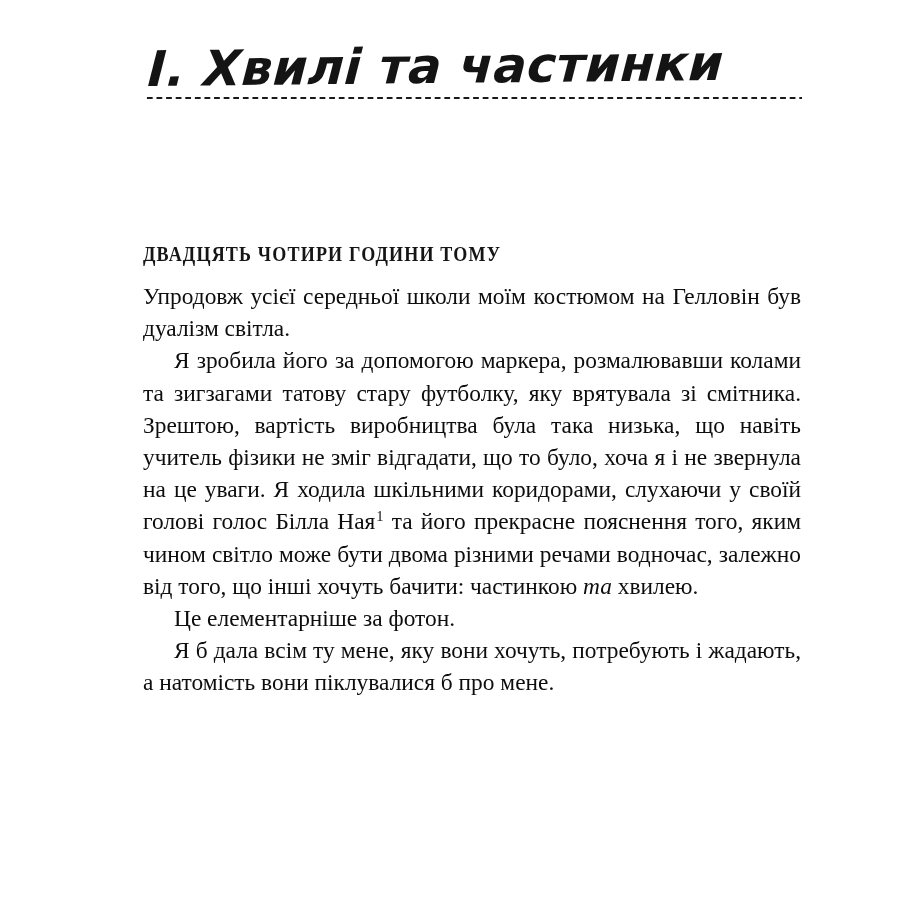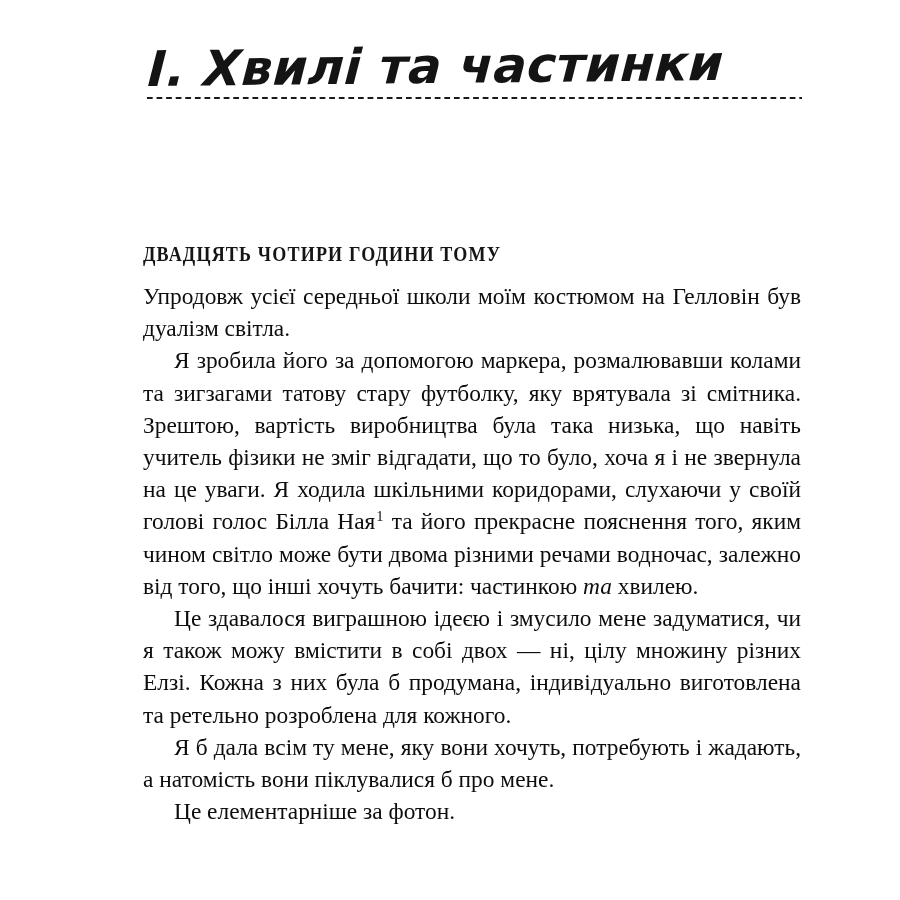--- a/index.html
+++ b/index.html
@@ -112,18 +112,17 @@
 
   <h1 class="chapter-title">І. Хвилі та частинки</h1>
 
   <div class="dotted-rule"></div>
 
   <h2 class="subheading">ДВАДЦЯТЬ ЧОТИРИ ГОДИНИ ТОМУ</h2>
 
   <div class="body-text">
       <p><span>Упродовж усієї середньої школи моїм костюмом на Гелловін був дуалізм світла.</span></p>
       <p class="indent"><span>Я зробила його за допомогою маркера, розмалювавши колами та зигзагами татову стару футболку, яку врятувала зі смітника. Зрештою, вартість виробництва була така низька, що навіть учитель фізики не зміг відгадати, що то було, хоча я і не звернула на це уваги. Я ходила шкільними коридорами, слухаючи у своїй голові голос Білла Ная</span><sup class="footnote-marker">1</sup><span> та його прекрасне пояснення того, яким чином світло може бути двома різними речами водночас, залежно від того, що інші хочуть бачити: частинкою </span><em>та</em><span> хвилею.</span></p>
-      <p class="indent"><span>Це здавалося виграшною ідеєю і змусило мене задуматися, чи я також можу вмістити в собі двох — ні, цілу множину різних Елзі. Кожна з них була б продумана, індивідуально виготовлена та ретельно розроблена для кожного.</span></p>
+      <p class="indent"><span>Це елементарніше за фотон.</span></p>
       <p class="indent"><span>Я б дала всім ту мене, яку вони хочуть, потребують і жадають, а натомість вони піклувалися б про мене.</span></p>
-      <p class="indent"><span>Це елементарніше за фотон.</span></p>
     </div>
 
 </div>
 
 </body></html>

